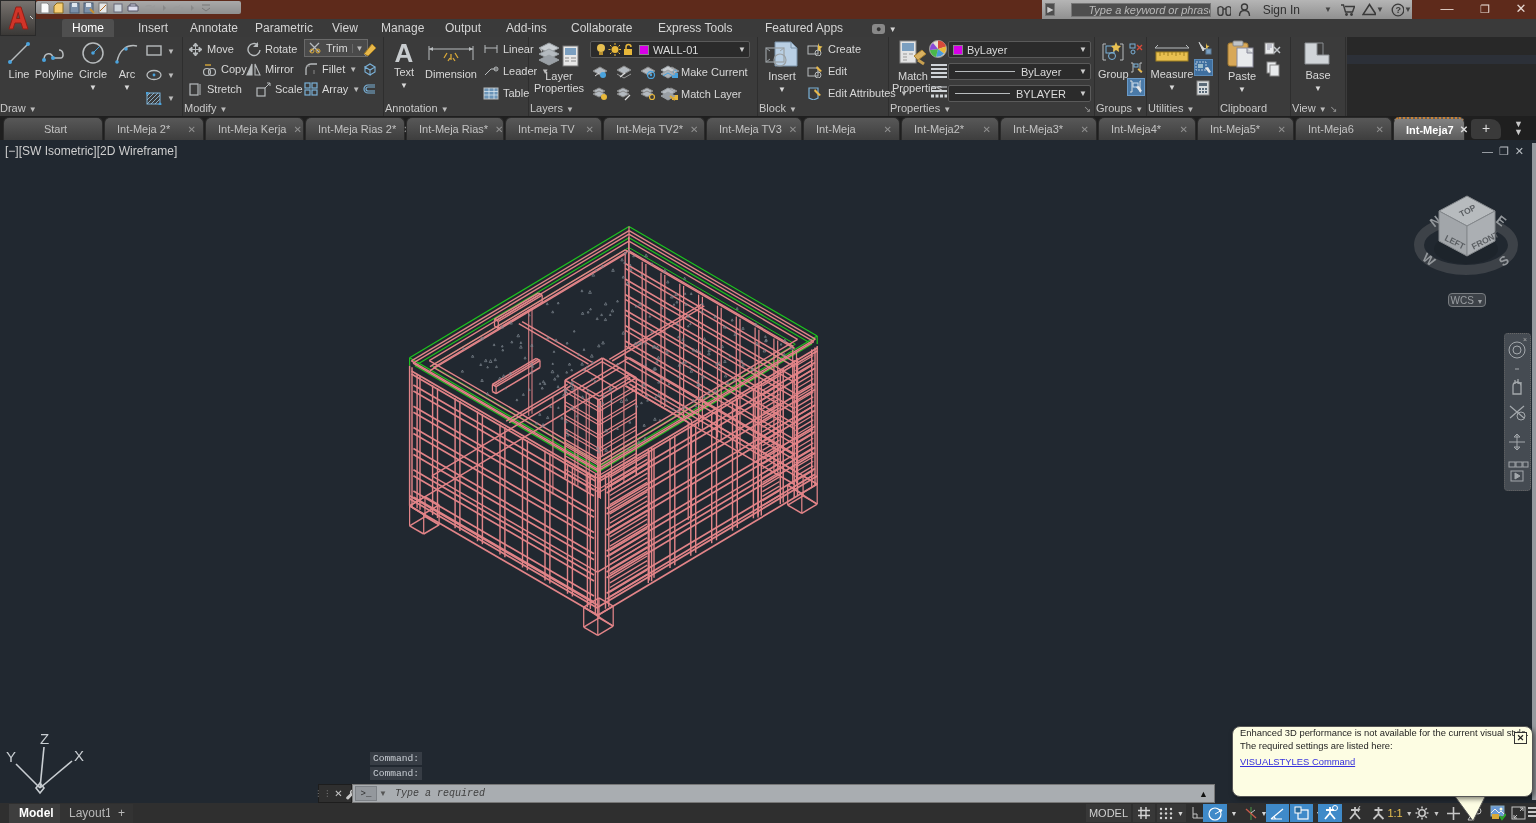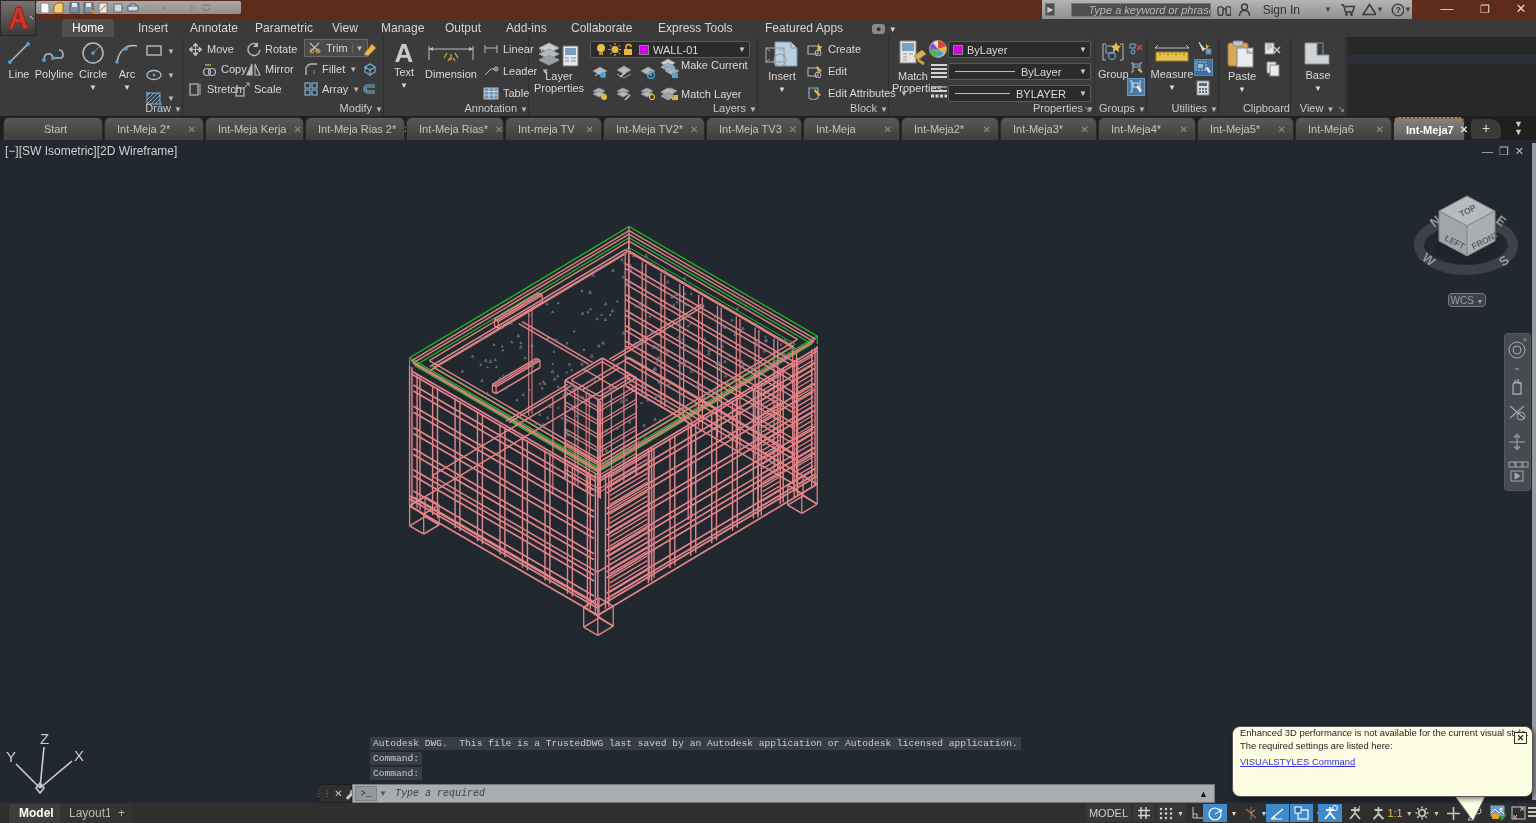--- a/index.html
+++ b/index.html
@@ -13,21 +13,21 @@
 #infocenter{position:absolute;left:1042px;top:0px;width:370px;height:19px;background:linear-gradient(#b5b5b5,#909090);display:flex;align-items:center;font-size:12px;color:#333;white-space:nowrap}
 #searchbox{margin-left:16px;width:146px;height:14px;background:#4e4e4e;border:1px solid #777;color:#b9b9b9;font-style:italic;font-size:11px;padding:0 16px;line-height:13px;overflow:hidden;white-space:nowrap}
 .winbtn{position:absolute;top:0;height:19px;width:30px;color:#e7d9d3;text-align:center;font-size:13px;line-height:18px}
 
 #ribbontabs{position:absolute;left:0;top:19px;width:1536px;height:18px;background:#3a3a3a;color:#d5d5d5;font-size:12px}
 .rtab{position:absolute;top:0;height:22px;line-height:18px;padding:0 10px}
 .rtab.active{background:#4f4f4f;color:#fff;border-radius:3px 3px 0 0}
 
 #ribbon{position:absolute;left:0;top:37px;width:1536px;height:79px;background:#3b3b3b}
 #ribbon .panel{position:absolute;top:0;height:79px;border-right:1px solid #2e2e2e}
-.plabel{position:absolute;bottom:2px;left:0;width:100%;text-align:right;color:#c9c9c9;font-size:11px;white-space:nowrap}
+.plabel{position:absolute;bottom:2px;left:0;width:100%;text-align:left;color:#c9c9c9;font-size:11px;white-space:nowrap}
 .plabel .dd{font-size:8px;color:#bbb}
 .bigbtn{position:absolute;text-align:center;color:#d8d8d8;font-size:11px;line-height:12px}
 .sml{position:absolute;color:#d8d8d8;font-size:11px;white-space:nowrap;display:flex;align-items:center;gap:4px;height:16px}
 .combo{position:absolute;background:#2b2b2b;border:1px solid #5a5a5a;color:#dcdcdc;font-size:11px;display:flex;align-items:center;height:17px;border-radius:2px}
 .combo .car{margin-left:auto;margin-right:3px;font-size:8px;color:#ccc}
 .sw{width:10px;height:10px;display:inline-block;margin:0 4px 0 4px}
 
 #filetabs{position:absolute;left:0;top:116px;width:1536px;height:24px;background:#1f1f1f}
 .ftab{position:absolute;top:1px;height:23px;background:linear-gradient(#585858,#3e3e3e);color:#c3c3c3;font-size:11px;border-radius:6px 6px 0 0;border:1px solid #2a2a2a;border-bottom:none;white-space:nowrap;display:flex;align-items:center;justify-content:space-between;padding:0 7px 0 12px}
 .ftab .x{color:#909090;font-size:10px;margin-left:7px}
@@ -201,21 +201,21 @@
             <path d="M12 2v11" stroke="#b8bcbe"></path>
           </svg>Stretch</div>
   <div class="sml" style="left:62px;top:4px"><svg width="15" height="15">
             <path d="M12 3a6 6 0 1 0 2 5" fill="none" stroke="#b8bcbe" stroke-width="1.4"></path>
             <path d="M12 0v5h-5z" fill="#b8bcbe"></path>
           </svg>Rotate</div>
   <div class="sml" style="left:62px;top:24px"><svg width="15" height="15">
             <path d="M6 2v11L1 13zM9 2v11l5 0z" fill="none" stroke="#b8bcbe" stroke-width="1.1"></path>
             <path d="M6 2L1 13h5z" fill="#b8bcbe"></path>
           </svg>Mirror</div>
-  <div class="sml" style="left:51px;top:44px"><svg width="15" height="15">
+  <div class="sml" style="left:72px;top:44px"><svg width="15" height="15">
             <rect x="1" y="6" width="8" height="8" fill="none" stroke="#b8bcbe" stroke-width="1.2"></rect>
             <path d="M9 6L14 1M11 1h3v3" stroke="#b8bcbe" fill="none"></path>
           </svg>Scale</div>
   <div class="sml" style="left:120px;top:2px;background:#4a4a4a;border:1px solid #6a6a6a;padding:0 3px;height:18px"><svg width="14" height="14">
             <path d="M2 2l9 9M11 2l-9 9" stroke="#b8bcbe" stroke-width="1.3"></path>
             <circle cx="4" cy="10" r="2" fill="none" stroke="#d8a838"></circle>
             <circle cx="10" cy="10" r="2" fill="none" stroke="#d8a838"></circle>
           </svg>Trim <span style="font-size:8px;color:#bbb;border-left:1px solid #666;padding-left:3px">▼</span></div>
   <div class="sml" style="left:120px;top:24px"><svg width="14" height="14">
             <path d="M2 13v-6a5 5 0 0 1 5-5h6" fill="none" stroke="#b8bcbe" stroke-width="1.3"></path>
@@ -317,21 +317,21 @@
             <path d="M1 6l7-4l7 4l-7 4z" fill="#b4bac0" stroke="#888"></path>
             <circle cx="11" cy="10" r="3.5" fill="none" stroke="#4aa3dd" stroke-width="1.3"></circle>
             <circle cx="11" cy="10" r="1.2" fill="#4aa3dd"></circle>
           </svg>
    <svg width="16" height="14">
             <path d="M1 6l7-4l7 4l-7 4z" fill="#b4bac0" stroke="#888"></path>
             <rect x="8" y="8" width="6" height="5" fill="#4aa3dd"></rect>
             <path d="M9.5 8v-1.5a1.5 1.5 0 0 1 3 0" fill="none" stroke="#4aa3dd"></path>
           </svg>
   </div>
-  <div class="sml" style="left:130px;top:20px"><svg width="17" height="14">
+  <div class="sml" style="left:130px;top:27px"><svg width="17" height="14">
             <g stroke="#9aa0a4" fill="#c9ced2">
               <path d="M1 5l7-4l7 4l-7 4z"></path>
               <path d="M1 9l7-4l7 4l-7 4z" fill="#aab0b6"></path>
             </g>
             <path d="M3 11l5-3l5 3" stroke="#4aa3dd" fill="none"></path>
           </svg>Make Current</div>
   <div class="sml" style="left:62px;top:49px;gap:8px">
    <svg width="16" height="14">
             <g stroke="#888" fill="#b4bac0">
               <path d="M1 4l6-3l6 3l-6 3z"></path>
@@ -1218,21 +1218,20 @@
         <path d="M40 58L72 31"></path>
 <path d="M36 58l4-5l4 5l-4 5z"></path>
 </g>
 <g fill="#c9ced2" font-family="Liberation Sans,sans-serif" font-size="15">
 <text x="6" y="32">Y</text>
         <text x="40" y="14">Z</text>
         <text x="74" y="31">X</text>
 </g>
 </svg>
 
-<div class="cmdline" style="left:370px;top:737px">Autodesk DWG.  This file is a TrustedDWG last saved by an Autodesk application or Autodesk licensed application.</div>
 <div class="cmdline" style="left:370px;top:752px">Command:</div>
 <div class="cmdline" style="left:370px;top:767px">Command:</div>
 <div id="cmdbar">
  <div id="cmdgrip">
         <span style="color:#8a8a8a;font-size:8px;letter-spacing:1px">⋮⋮</span>
         <span>✕</span>
         <svg width="11" height="12">
           <path d="M8.5 1.5a3 3 0 0 0-3.4 4L1.5 9.1a1.5 1.5 0 0 0 2.1 2.1l3.6-3.6a3 3 0 0 0 4-3.4L9 6.4l-2-.6-.6-2z" fill="#c9c9c9"></path>
         </svg>
       </div>

